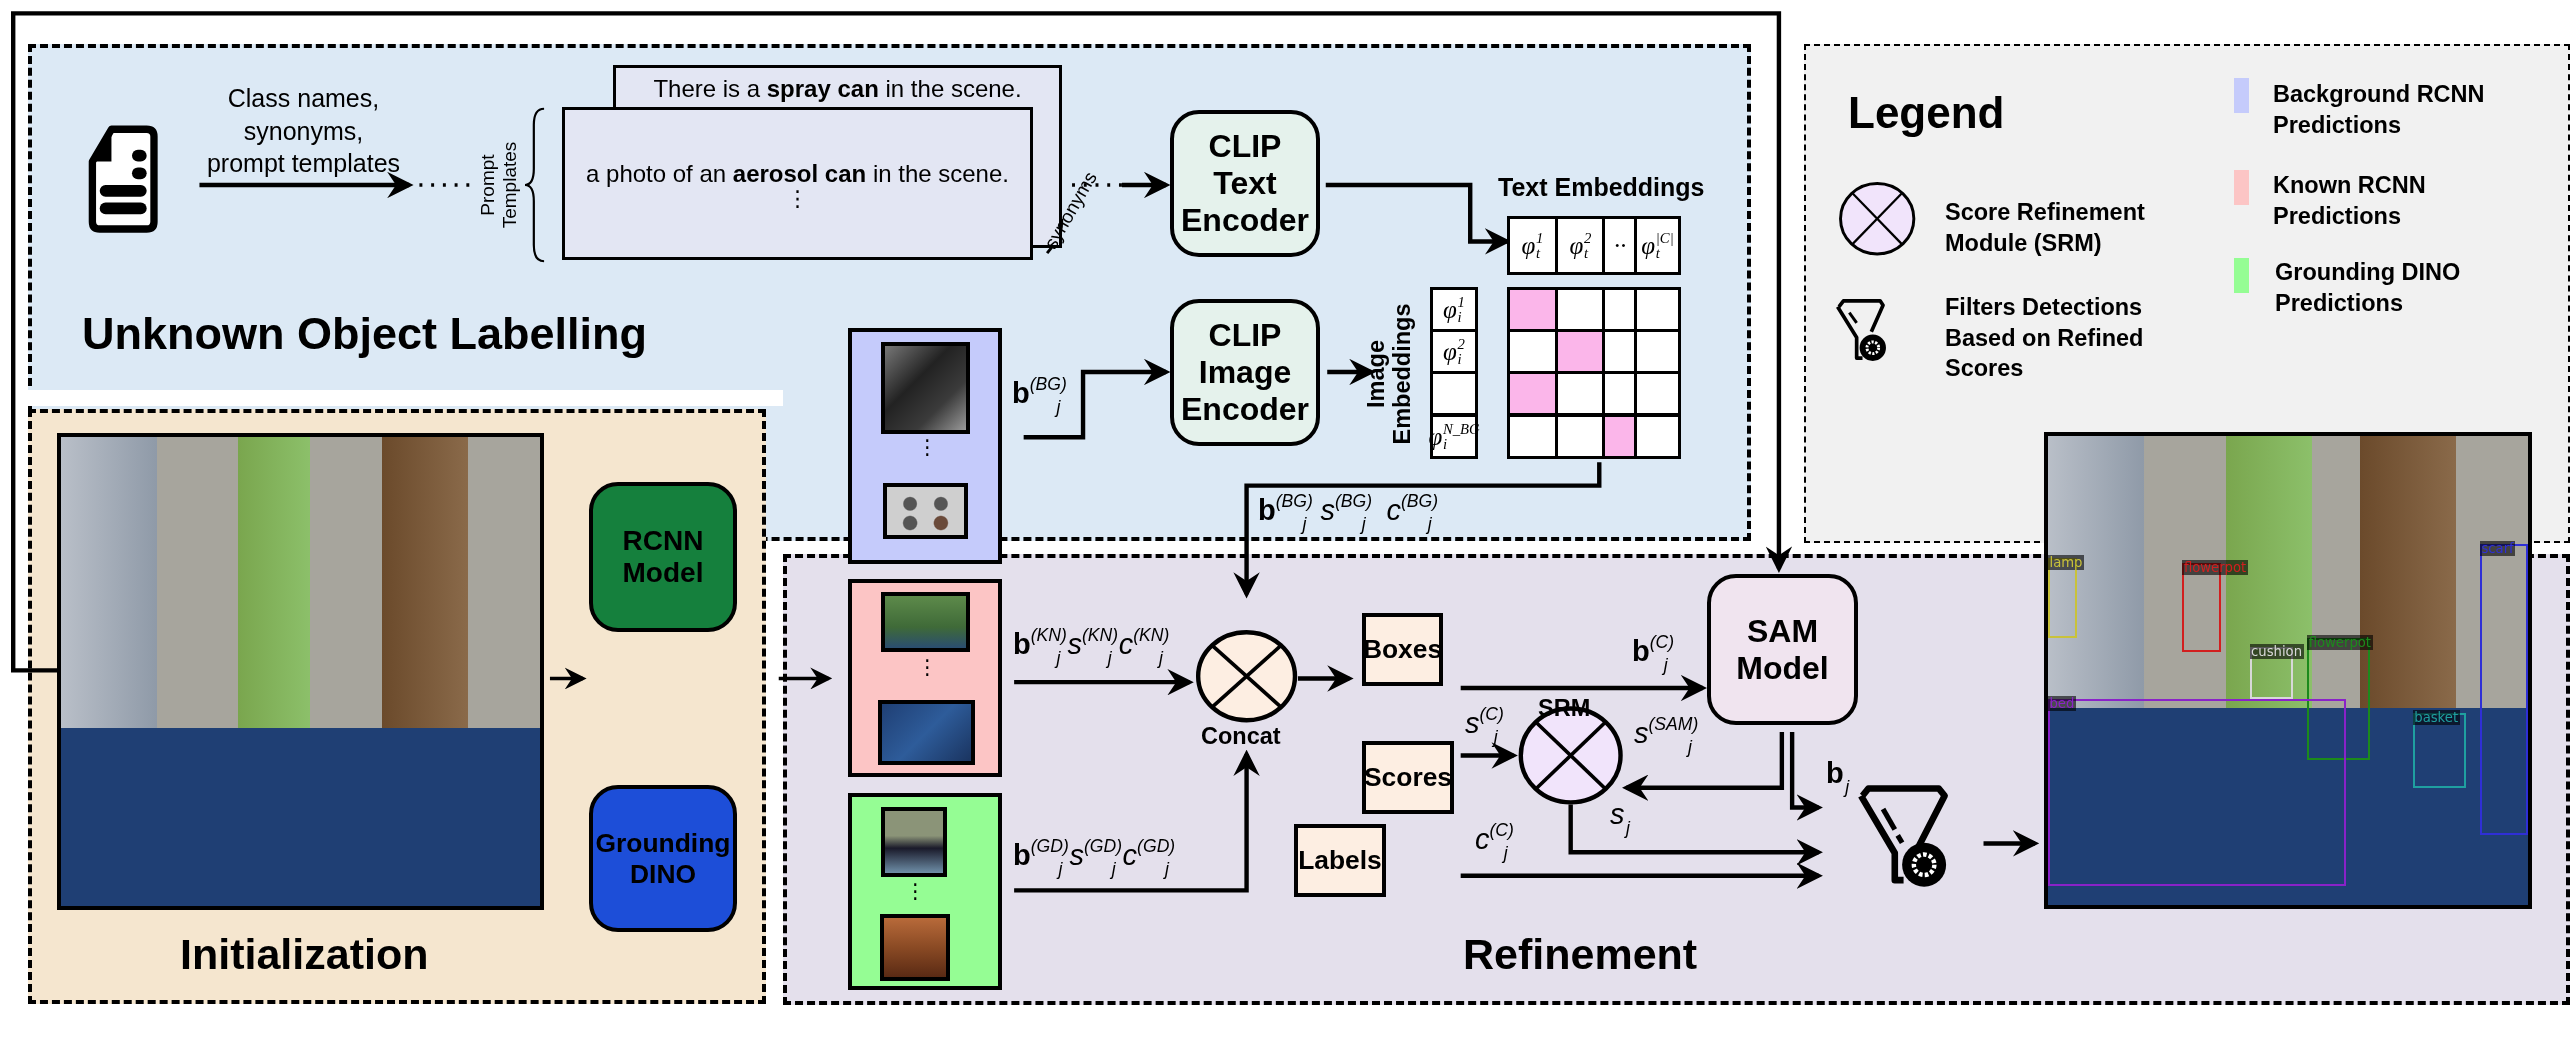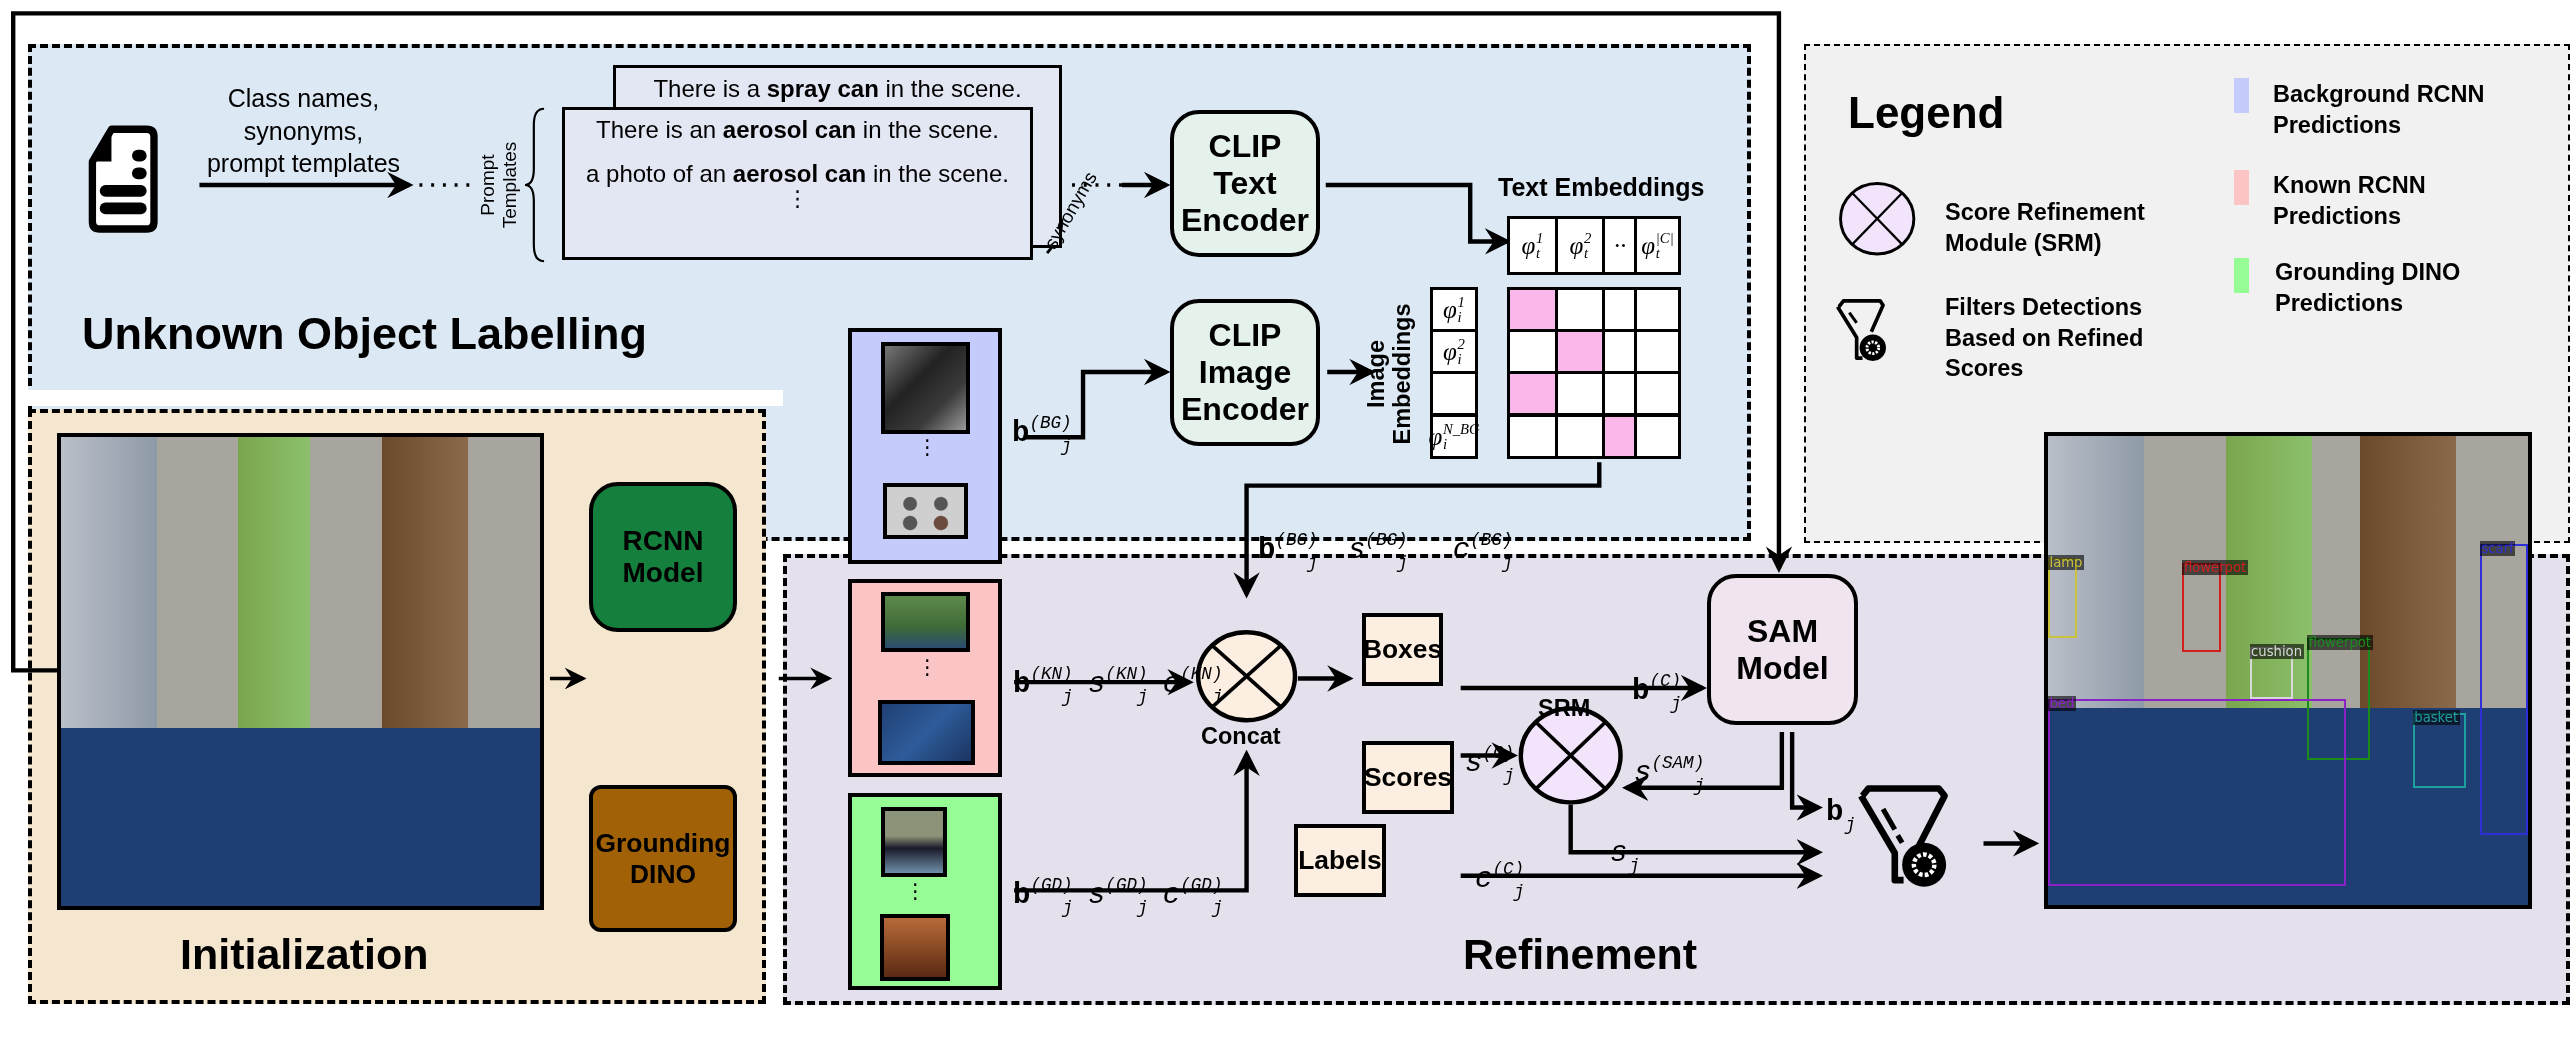--- a/index.html
+++ b/index.html
@@ -3,21 +3,21 @@
 <meta charset="utf-8">
 <style>
   html,body{margin:0;padding:0;background:#ffffff;}
   body{width:2576px;height:1060px;position:relative;overflow:hidden;font-family:"Liberation Sans",sans-serif;color:#000;}
   .abs{position:absolute;}
   .panel{position:absolute;box-sizing:border-box;}
   .bold{font-weight:bold;}
   .rbox{position:absolute;box-sizing:border-box;border:4.4px solid #000;border-radius:29px;display:flex;align-items:center;justify-content:center;text-align:center;font-weight:bold;font-size:32px;line-height:1.15;}
   .sq{position:absolute;box-sizing:border-box;border:4.4px solid #000;background:#fdeee2;display:flex;align-items:center;justify-content:center;font-weight:bold;font-size:26.4px;}
   .sentence{position:absolute;font-size:24px;white-space:nowrap;text-align:center;}
-  .math{position:absolute;font-family:Liberation Mono, monospace;font-size:25px;white-space:nowrap;margin-top:39px;}
+  .math{position:absolute;font-family:Liberation Sans, sans-serif;font-size:25px;white-space:nowrap;}
   .math .b{font-weight:bold;font-style:normal;font-size:29px;}
   .math i{font-style:italic;font-size:29px;}
   .math sup{font-size:17.6px;font-style:italic;vertical-align:13.2px;}
   .math sub{font-size:17.6px;font-style:italic;vertical-align:-10.3px;margin-left:-10.3px;}
   .thumb{position:absolute;box-sizing:border-box;border:4.4px solid #000;}
   .crop{position:absolute;box-sizing:border-box;border:4.4px solid #000;}
   .cell{position:absolute;box-sizing:border-box;border:3.7px solid #000;background:#fff;font-family:"Liberation Serif",serif;font-style:italic;font-size:25px;display:flex;align-items:center;justify-content:center;}
   .legend-text{position:absolute;font-weight:bold;font-size:23.5px;line-height:1.3;}
   .det{position:absolute;box-sizing:border-box;border:2.9px solid;}
   .det-label{position:absolute;font-family:"DejaVu Sans",sans-serif;font-size:13.2px;background:rgba(0,0,0,0.6);padding:0 1.5px;white-space:nowrap;}
@@ -144,23 +144,20 @@
   <div>Templates</div>
 </div>
 
 <div class="abs" style="left:613px;top:65px;width:449px;height:183px;box-sizing:border-box;background:#e3e6f3;border:3.7px solid #000;">
   <div class="sentence" style="left:0;right:0;top:7.3px;">
     <span>There is a </span><b>spray can</b><span> in the scene.</span>
   </div>
 </div>
 
 <div class="abs" style="left:562px;top:107px;width:471px;height:153px;box-sizing:border-box;background:#e3e6f3;border:3.7px solid #000;">
-  <div class="sentence" style="left:0;right:0;top:5.9px;">
-    <span>There is an </span><b>aerosol can</b><span> in the scene.</span>
-  </div>
   <div class="sentence" style="left:0;right:0;top:50px;">
     <span>a photo of an </span><b>aerosol can</b><span> in the scene.</span>
   </div>
   <div class="sentence" style="left:0;right:0;top:76px;font-size:22px;">⋮</div>
 </div>
 
 <div class="abs" style="left:1040px;top:242px;font-size:19px;transform:rotate(-60deg);transform-origin:left top;">synonyms</div>
 
 <div class="rbox" style="left:1170px;top:110px;width:150px;height:147px;background:#e5f2ec;">
   <div>
@@ -203,21 +200,21 @@
        linear-gradient(90deg,#b9bfc8 0%,#8f9aa8 20%,transparent 20%),
        linear-gradient(90deg,transparent 37%,#7aa64e 37%,#8cc06a 52%,transparent 52%),
        linear-gradient(90deg,transparent 67%,#6b4a2b 67%,#8a6a4a 85%,transparent 85%),
        #a7a59d;"></div>
 <div class="rbox" style="left:589px;top:482px;width:148px;height:150px;background:#15803d;font-size:28px;">
   <div>
       <div>RCNN</div>
       <div>Model</div>
     </div>
 </div>
-<div class="rbox" style="left:589px;top:785px;width:148px;height:147px;background:#a16207;font-size:26.4px;border-radius:12px;">
+<div class="rbox" style="left:589px;top:785px;width:148px;height:147px;background:#1d4ed8;font-size:26.4px;">
   <div>
       <div>Grounding</div>
       <div>DINO</div>
     </div>
 </div>
 
 <div class="thumb" style="left:848px;top:579px;width:154px;height:198px;background:#fcc5c5;">
   <div class="crop" style="left:29px;top:8.8px;width:89px;height:60px;background:linear-gradient(180deg,#5d8a4a 0%,#3f6a38 60%,#2a4d70 100%);"></div>
   <div class="abs" style="left:65px;top:72px;font-size:20.5px;">⋮</div>
   <div class="crop" style="left:26.4px;top:117px;width:97px;height:65px;background:linear-gradient(135deg,#1f3f74,#2e5c9a,#1a3460);"></div>

